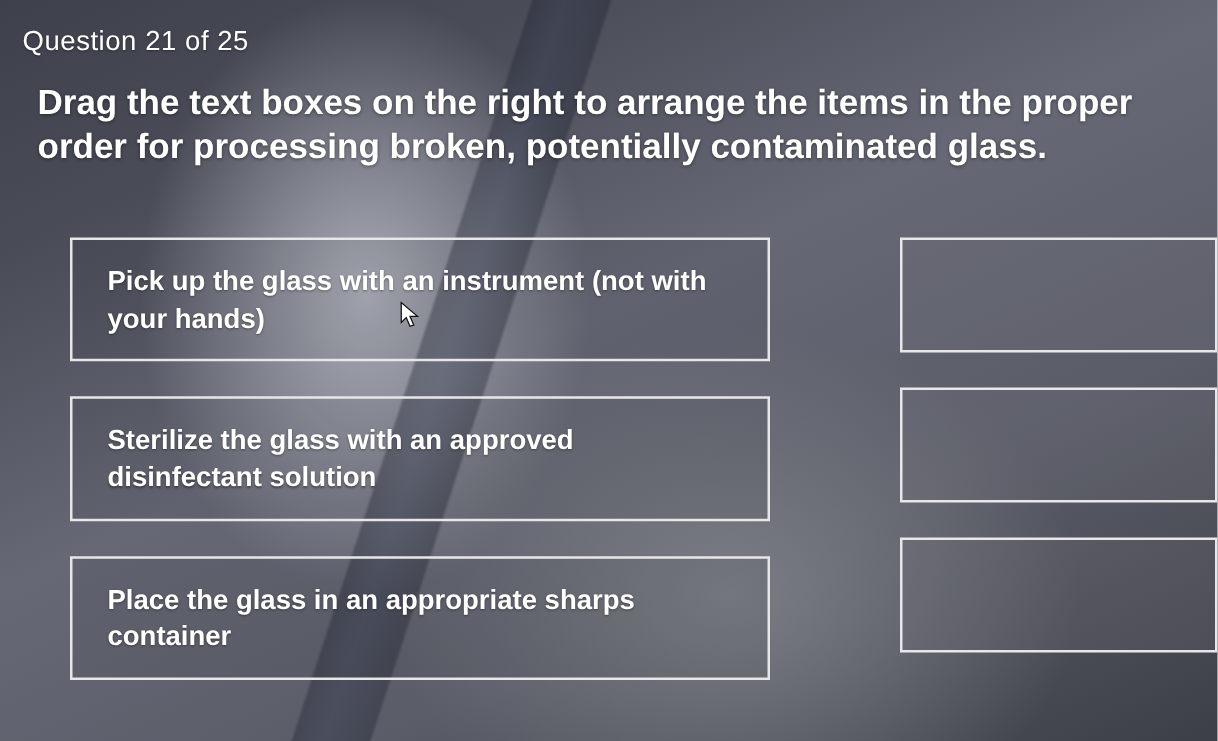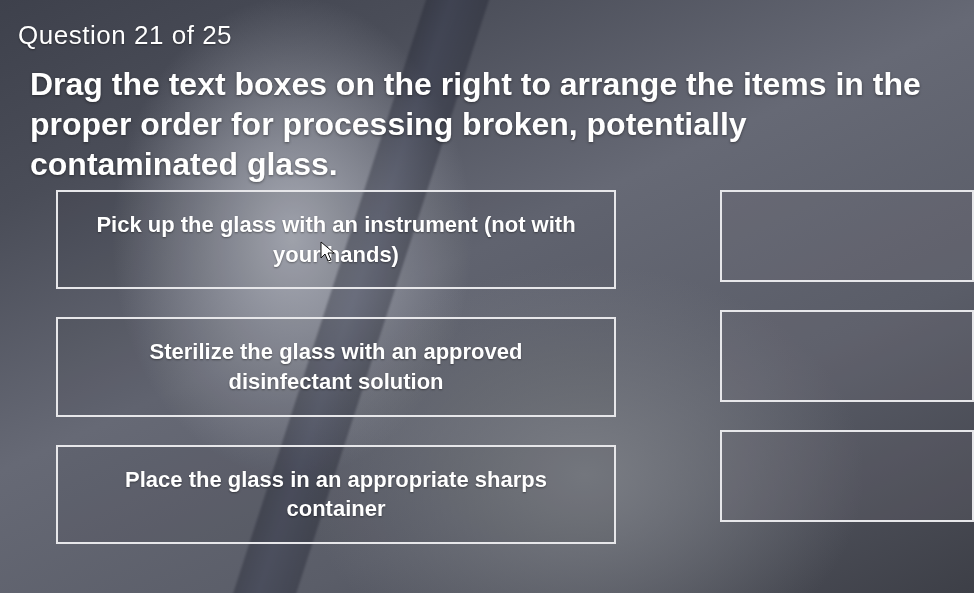--- a/index.html
+++ b/index.html
@@ -16,40 +16,40 @@
     position:absolute;
     width:60px;height:800px;
     background:linear-gradient(90deg,#1a1d2a 0%,#2d3248 40%,#1a1d2a 100%);
     transform:rotate(18deg);
     top:-100px;left:330px;
     opacity:.35;
     filter:blur(1px);
   }
   .q-num{
     position:absolute;left:18px;top:20px;
-    font-size:26px;font-weight:500;letter-spacing:.02em;
+    font-size:22px;font-weight:500;letter-spacing:.02em;
     text-shadow:0 1px 2px rgba(0,0,0,.4);
   }
   .prompt{
     position:absolute;left:30px;top:64px;width:900px;
-    font-size:32px;font-weight:700;line-height:1.25;
+    font-size:28px;font-weight:700;line-height:1.25;
     text-shadow:0 1px 3px rgba(0,0,0,.45);
   }
   .drag-col{
     position:absolute;left:56px;top:190px;width:560px;
     display:flex;flex-direction:column;gap:28px;
   }
   .drag-item{
     border:2px solid #e7e7ea;
     background:rgba(0,0,0,.05);
     box-sizing:border-box;
     padding:18px 28px;
     min-height:92px;
     display:flex;align-items:center;justify-content:center;
-    text-align:center;
+    text-align:left;
     font-size:22px;font-weight:700;line-height:1.35;
     cursor:grab;
     text-shadow:0 1px 2px rgba(0,0,0,.4);
   }
   .drop-col{
     position:absolute;left:720px;top:190px;width:254px;
     display:flex;flex-direction:column;gap:28px;
   }
   .drop-slot{
     border:2px solid #e7e7ea;

